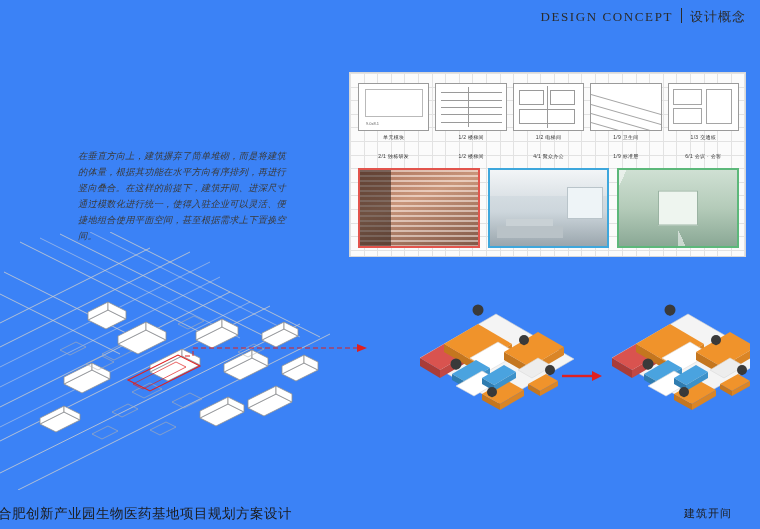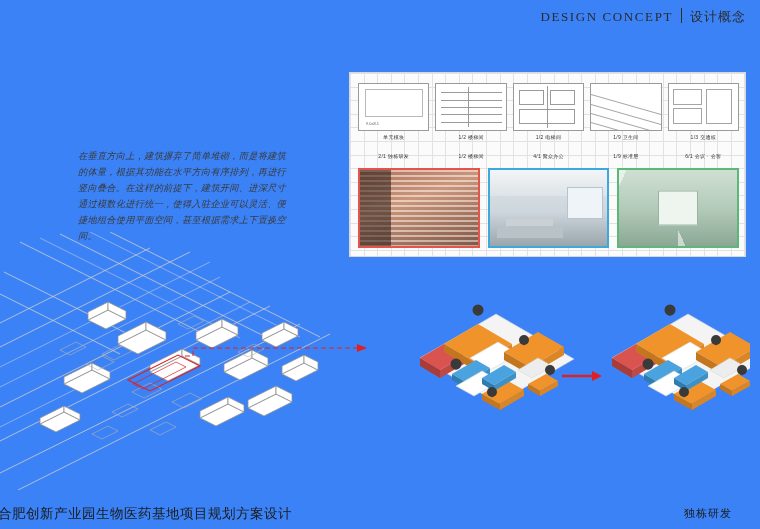--- a/index.html
+++ b/index.html
@@ -526,15 +526,15 @@
   </div>
 
   <div class="red-arrow">
     <svg width="40" height="12" viewBox="0 0 40 12">
       <line x1="0" y1="6" x2="31" y2="6" stroke="#e02020" stroke-width="2.4"></line>
       <polygon points="30,1 40,6 30,11" fill="#e02020"></polygon>
     </svg>
   </div>
 
   <div class="footer-left">合肥创新产业园生物医药基地项目规划方案设计</div>
-  <div class="footer-right">独栋研发</div>
+  <div class="footer-right">建筑开间</div>
 
 </div>
 
 </body></html>

